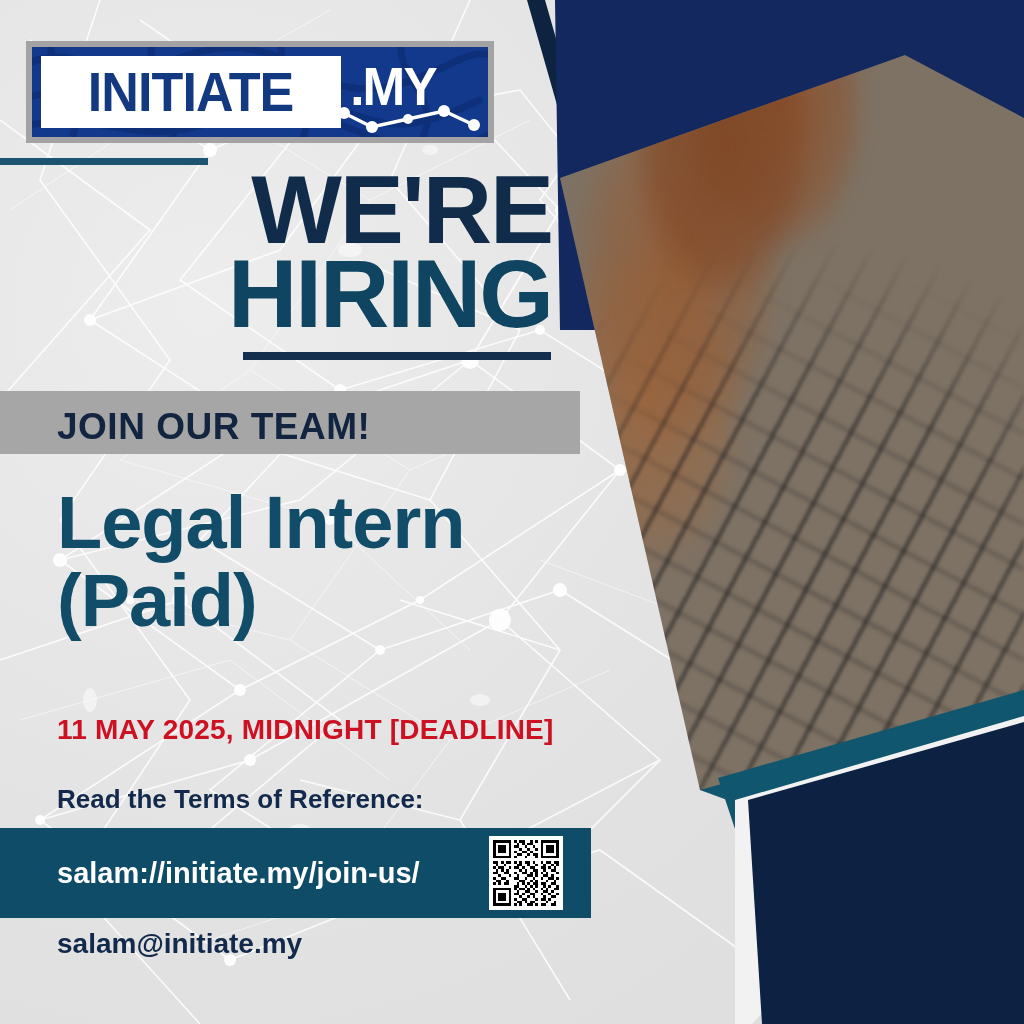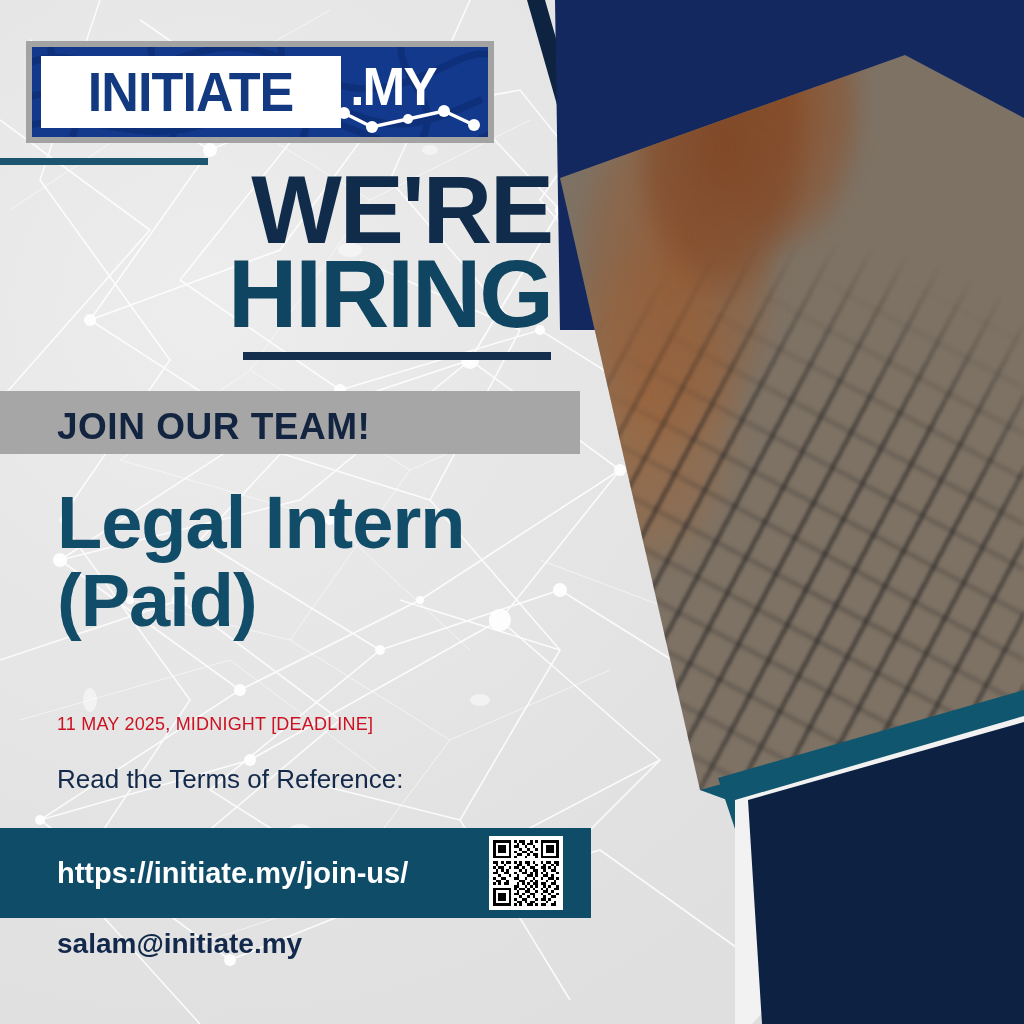--- a/index.html
+++ b/index.html
@@ -268,33 +268,33 @@
     line-height: 1.06;
     letter-spacing: -1px;
   }
   .job-title span { display: block; }
 
   
   .deadline {
     position: absolute;
     left: 57px;
     top: 714px;
-    font-size: 18px;
-    font-weight: normal;
+    font-size: 28px;
+    font-weight: bold;
     color: #cc1122;
     letter-spacing: 0.2px;
   }
 
   
   .terms {
     position: absolute;
     left: 57px;
-    top: 764px;
+    top: 784px;
     font-size: 26px;
-    font-weight: normal;
+    font-weight: bold;
     color: #13294b;
     text-align: center;
   }
 
   
   .url-bar {
     position: absolute;
     left: 0px;
     top: 828px;
     width: 591px;
@@ -469,21 +469,21 @@
   <div class="job-title">
     <span>Legal Intern</span>
     <span>(Paid)</span>
   </div>
 
   <div class="deadline">11 MAY 2025, MIDNIGHT [DEADLINE]</div>
 
   <div class="terms">Read the Terms of Reference:</div>
 
   <div class="url-bar"></div>
-  <div class="url-text">https://initiate.my/join-us/</div>
+  <div class="url-text">salam://initiate.my/join-us/</div>
   <div class="qr">
     <svg viewBox="0 0 25 25" shape-rendering="crispEdges">
       <rect width="25" height="25" fill="#ffffff"></rect>
       <g fill="#000000">
         <rect x="0" y="0" width="7" height="1"></rect>
           <rect x="0" y="6" width="7" height="1"></rect>
         <rect x="0" y="0" width="1" height="7"></rect>
           <rect x="6" y="0" width="1" height="7"></rect>
         <rect x="2" y="2" width="3" height="3"></rect>
         <rect x="18" y="0" width="7" height="1"></rect>

